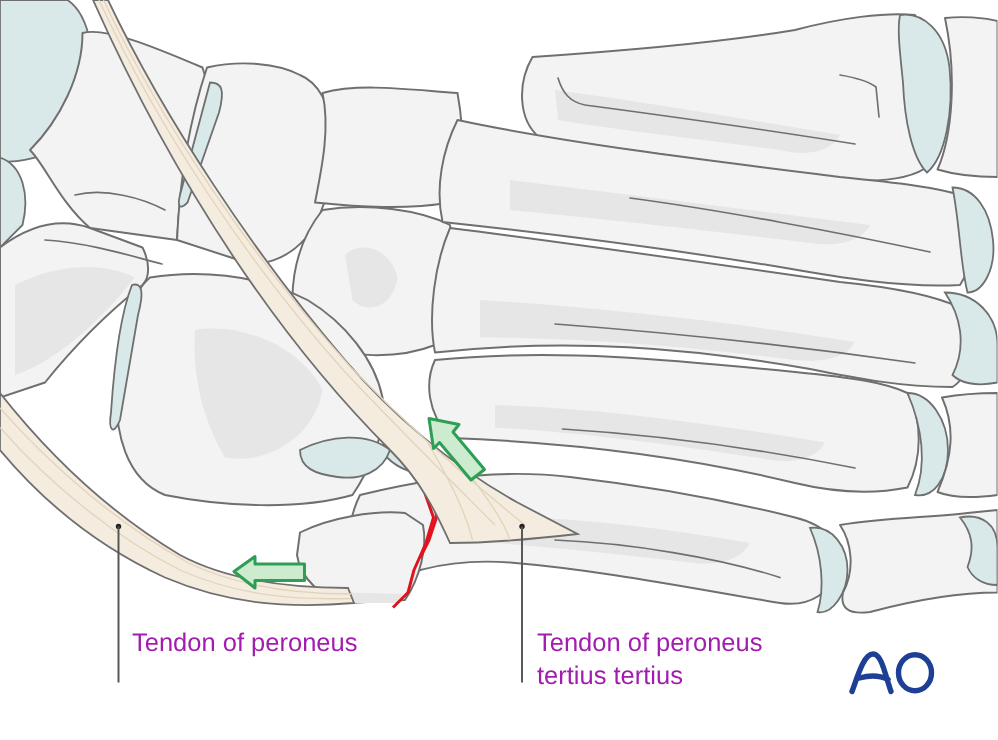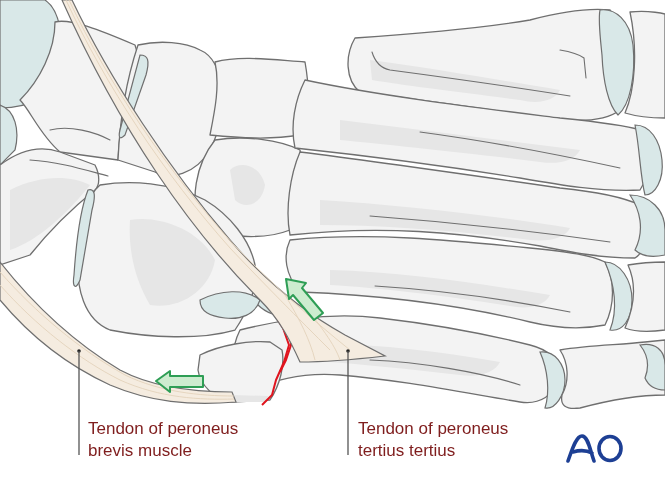--- a/index.html
+++ b/index.html
@@ -1,18 +1,18 @@
 <!DOCTYPE html>
 <html><head>
 <meta charset="utf-8">
 <style>
   html, body { margin: 0; padding: 0; background: #ffffff; }
   body { width: 665px; height: 493px; position: relative; overflow: hidden; font-family: "Liberation Sans", sans-serif; }
   #illustration { position: absolute; left: 0; top: 0; width: 665px; height: 493px; }
-  .label { position: absolute; font-size: 17px; line-height: 22px; color: #7f1d1d; white-space: nowrap; }
+  .label { position: absolute; font-size: 17px; line-height: 22px; color: #a21caf; white-space: nowrap; }
   .label .line { display: block; }
   #label-brevis { left: 88px; top: 418px; }
   #label-tertius { left: 358px; top: 418px; }
   #ao-logo { position: absolute; left: 566px; top: 432px; width: 58px; height: 32px; }
 </style>
 </head>
 <body>
 
 <svg id="illustration" viewBox="0 0 665 493" xmlns="http://www.w3.org/2000/svg">
   <defs>
@@ -120,21 +120,20 @@
   <g>
     <circle cx="79" cy="351" r="1.8" fill="#222"></circle>
     <line class="leader" x1="79" y1="351" x2="79" y2="455"></line>
     <circle cx="348" cy="351" r="1.8" fill="#222"></circle>
     <line class="leader" x1="348" y1="351" x2="348" y2="455"></line>
   </g>
 </svg>
 
 <div class="label" id="label-brevis">
   <span class="line">Tendon of peroneus</span>
-  <span class="line">brevis muscle</span>
 </div>
 
 <div class="label" id="label-tertius">
   <span class="line">Tendon of peroneus</span>
   <span class="line">tertius tertius</span>
 </div>
 
 <svg id="ao-logo" viewBox="0 0 58 32" xmlns="http://www.w3.org/2000/svg">
   <path d="M2,29 C6,18 10,4 16,4 C22,4 24,18 28,29 M7,20 C14,18 20,18 26,21" fill="none" stroke="#1d3f94" stroke-width="3.6" stroke-linecap="round" stroke-linejoin="round"></path>
   <ellipse cx="44" cy="16.5" rx="11" ry="12" fill="none" stroke="#1d3f94" stroke-width="3.6"></ellipse>

